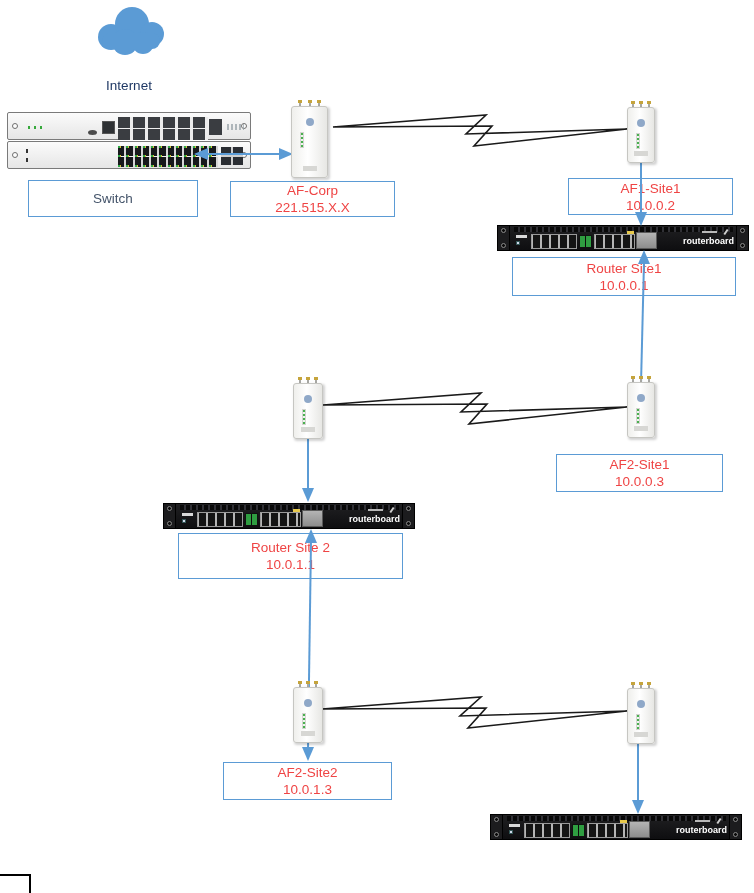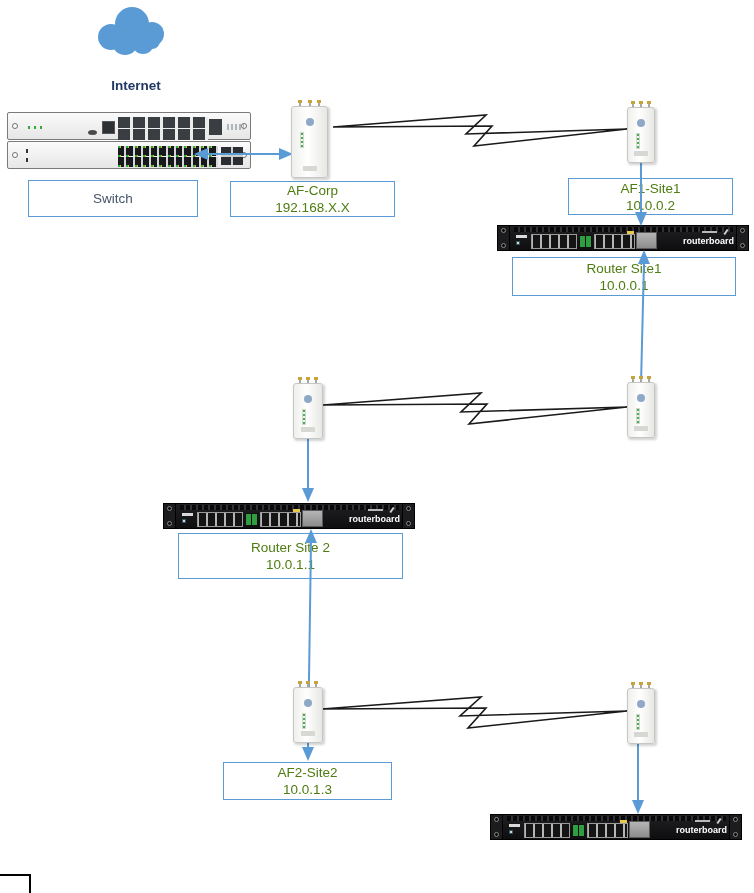--- a/index.html
+++ b/index.html
@@ -2,28 +2,28 @@
 <html><head>
 <meta charset="utf-8">
 <style>
   html,body{margin:0;padding:0;background:#fff;}
   .canvas{position:relative;width:754px;height:893px;background:#fff;overflow:hidden;
           font-family:"Liberation Sans",sans-serif;}
 
   
   .lbox{position:absolute;background:#fff;border:1.5px solid #5B9BD5;box-sizing:border-box;
         display:flex;flex-direction:column;justify-content:center;align-items:center;
-        z-index:1;color:#4d7c0f;font-size:13.5px;line-height:17px;text-align:center;}
+        z-index:1;color:#ef4444;font-size:13.5px;line-height:17px;text-align:center;}
   .lbox .l:empty{display:none;}
   .lbox.dark{color:#44546A;}
 
   
   .cloud-wrap{position:absolute;left:86px;top:5px;width:90px;height:54px;z-index:1;}
-  .inet-label{position:absolute;left:76px;top:78px;width:120px;text-align:center;
-              color:#1F3864;font-size:13.5px;font-weight:700;z-index:1;}
+  .inet-label{position:absolute;left:69px;top:78px;width:120px;text-align:center;
+              color:#1F3864;font-size:13.5px;font-weight:400;z-index:1;}
 
   
   .rack{position:absolute;width:244px;height:28px;box-sizing:border-box;z-index:3;
         background:linear-gradient(#fbfbfb,#e6e6e6);border:1px solid #7a7a7a;border-radius:2px;}
   .screw{position:absolute;width:6px;height:6px;border-radius:50%;background:#fdfdfd;
          border:1px solid #6f6f6f;box-sizing:border-box;top:10px;}
   .screw.lft{left:4px;} .screw.rgt{left:233px;}
   .leds{position:absolute;left:20px;top:13px;width:15px;height:3px;
         background:repeating-linear-gradient(90deg,#37a93c 0 2px,transparent 2px 6px);}
   .oval{position:absolute;left:80px;top:17px;width:9px;height:5px;border-radius:50%;background:#4a4a4a;}
@@ -106,29 +106,33 @@
     </svg>
   </div>
   <div class="inet-label">Internet</div>
 
   <div class="lbox dark" style="left:28px;top:180px;width:170px;height:37px;">
     <div class="l">Switch</div>
 
   </div>
   <div class="lbox" style="left:230px;top:181px;width:165px;height:36px;">
     <div class="l">AF-Corp</div>
-    <div class="l">192.168.X.X</div>
+    <div class="l">221.515.X.X</div>
   </div>
   <div class="lbox" style="left:568px;top:178px;width:165px;height:37px;">
     <div class="l">AF1-Site1</div>
     <div class="l">10.0.0.2</div>
   </div>
   <div class="lbox" style="left:512px;top:257px;width:224px;height:39px;">
     <div class="l">Router Site1</div>
     <div class="l">10.0.0.1</div>
+  </div>
+  <div class="lbox" style="left:556px;top:454px;width:167px;height:38px;">
+    <div class="l">AF2-Site1</div>
+    <div class="l">10.0.0.3</div>
   </div>
   <div class="lbox" style="left:178px;top:533px;width:225px;height:46px;">
     <div class="l">Router Site 2</div>
     <div class="l">10.0.1.1</div>
   </div>
   <div class="lbox" style="left:223px;top:762px;width:169px;height:38px;">
     <div class="l">AF2-Site2</div>
     <div class="l">10.0.1.3</div>
   </div>
 

